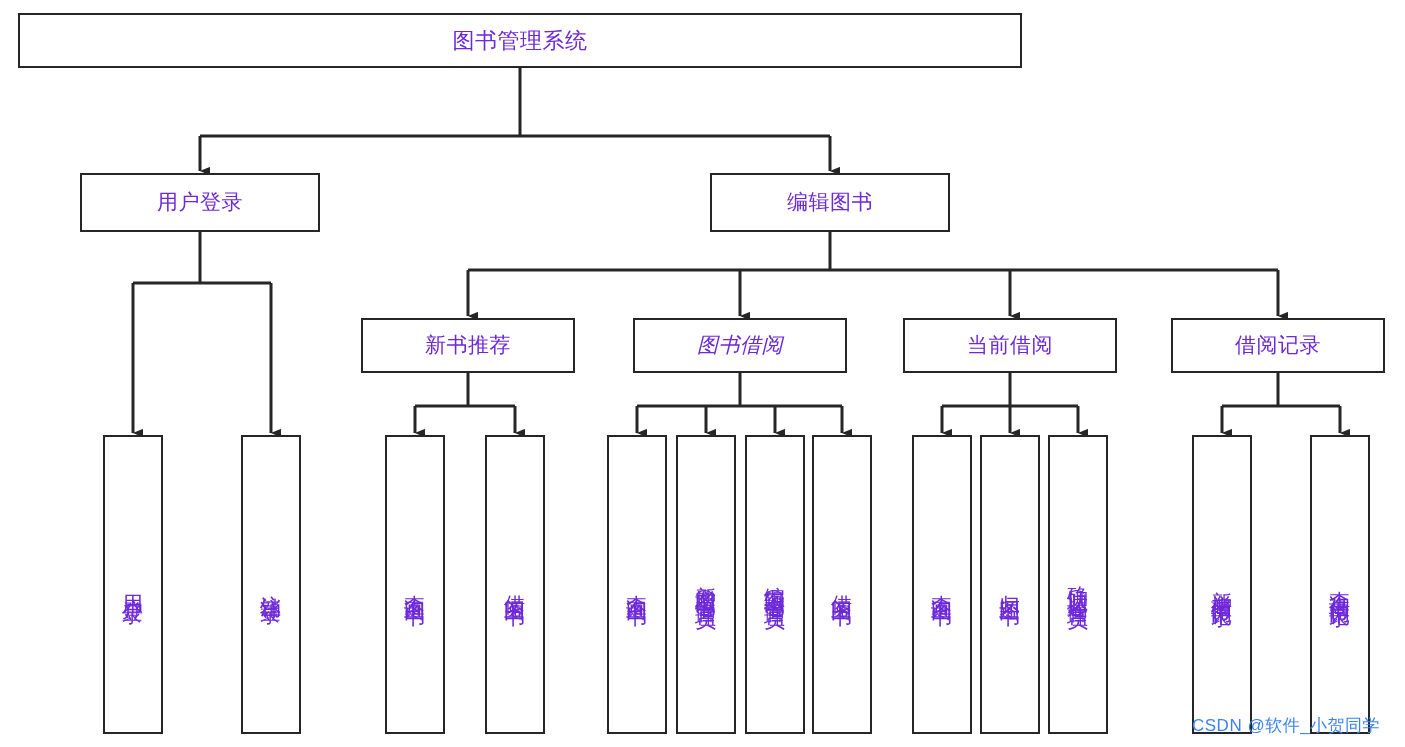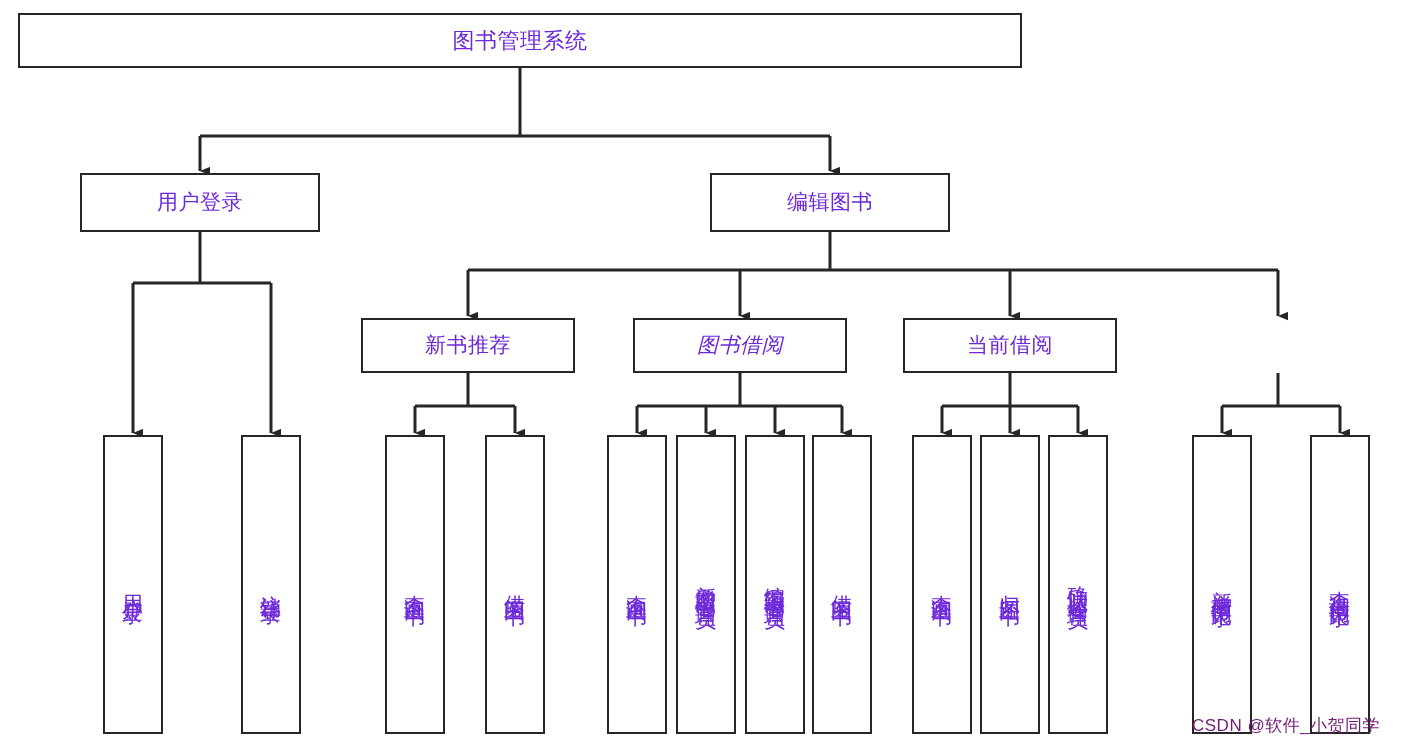--- a/index.html
+++ b/index.html
@@ -58,21 +58,21 @@
   .node.v .lbl {
     writing-mode: vertical-rl;
     text-orientation: upright;
     font-size: 21px;
     line-height: 1.0;
     letter-spacing: 3.5px;
     white-space: nowrap;
   }
   .watermark {
     position: absolute;
-    color: #701a75;
+    color: #3b82f6;
     font-size: 17px;
     letter-spacing: 0.5px;
     white-space: nowrap;
     user-select: none;
   }
 </style>
 </head>
 <body>
 
 <div id="canvas">
@@ -144,20 +144,23 @@
   </div>
 
   <div class="node h" style="left:633px; top:318px; width:214px; height:55px;font-style:italic;">
     <span class="lbl">图书借阅</span>
   </div>
 
   <div class="node h" style="left:903px; top:318px; width:214px; height:55px;">
     <span class="lbl">当前借阅</span>
   </div>
 
+  <div class="node h" style="left:1171px; top:318px; width:214px; height:55px;">
+    <span class="lbl">借阅记录</span>
+  </div>
 
   <div class="node v" style="left:103px; top:435px; width:60px; height:299px;">
     <span class="lbl">用户登录</span>
   </div>
 
   <div class="node v" style="left:241px; top:435px; width:60px; height:299px;">
     <span class="lbl">注销登录</span>
   </div>
 
   <div class="node v" style="left:385px; top:435px; width:60px; height:299px;">

